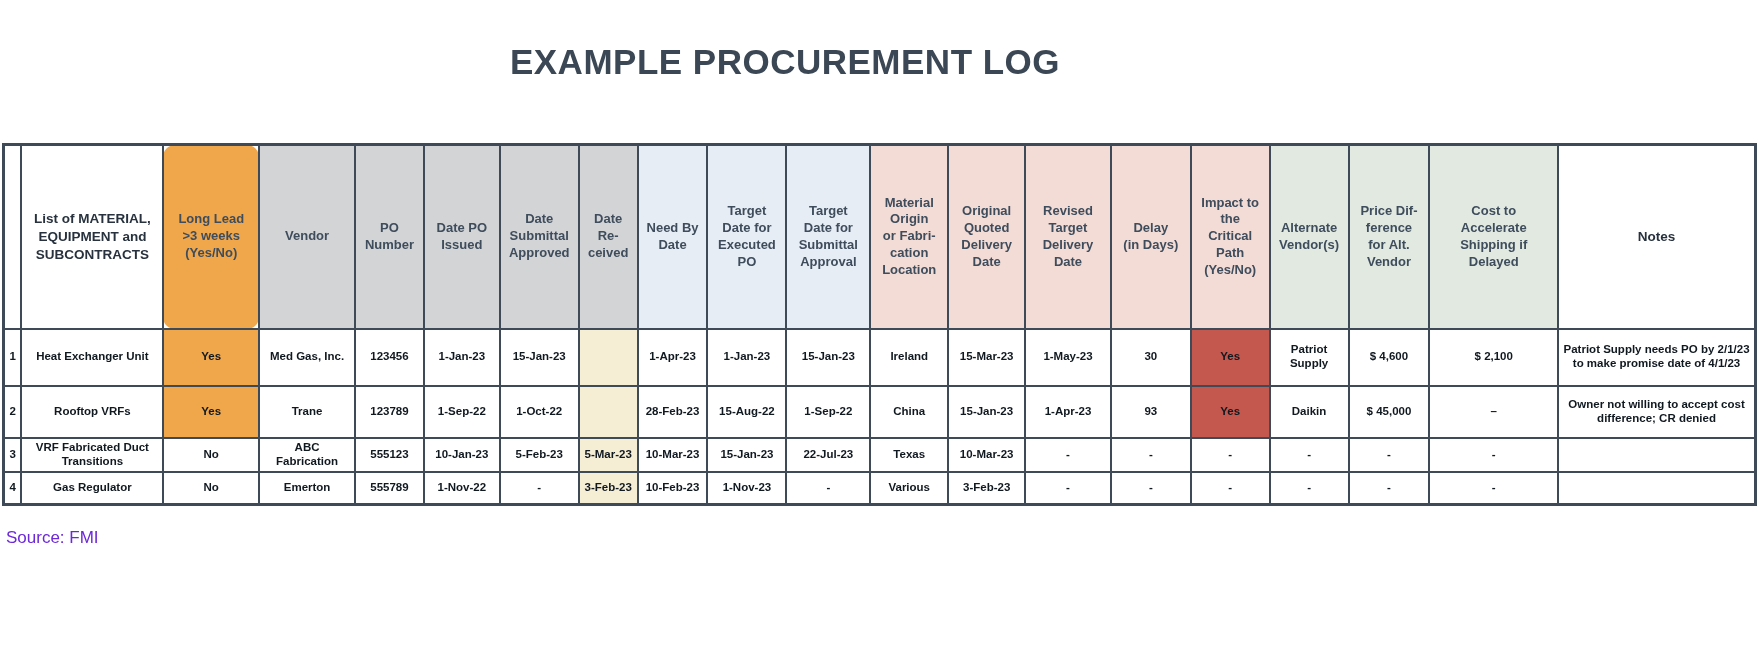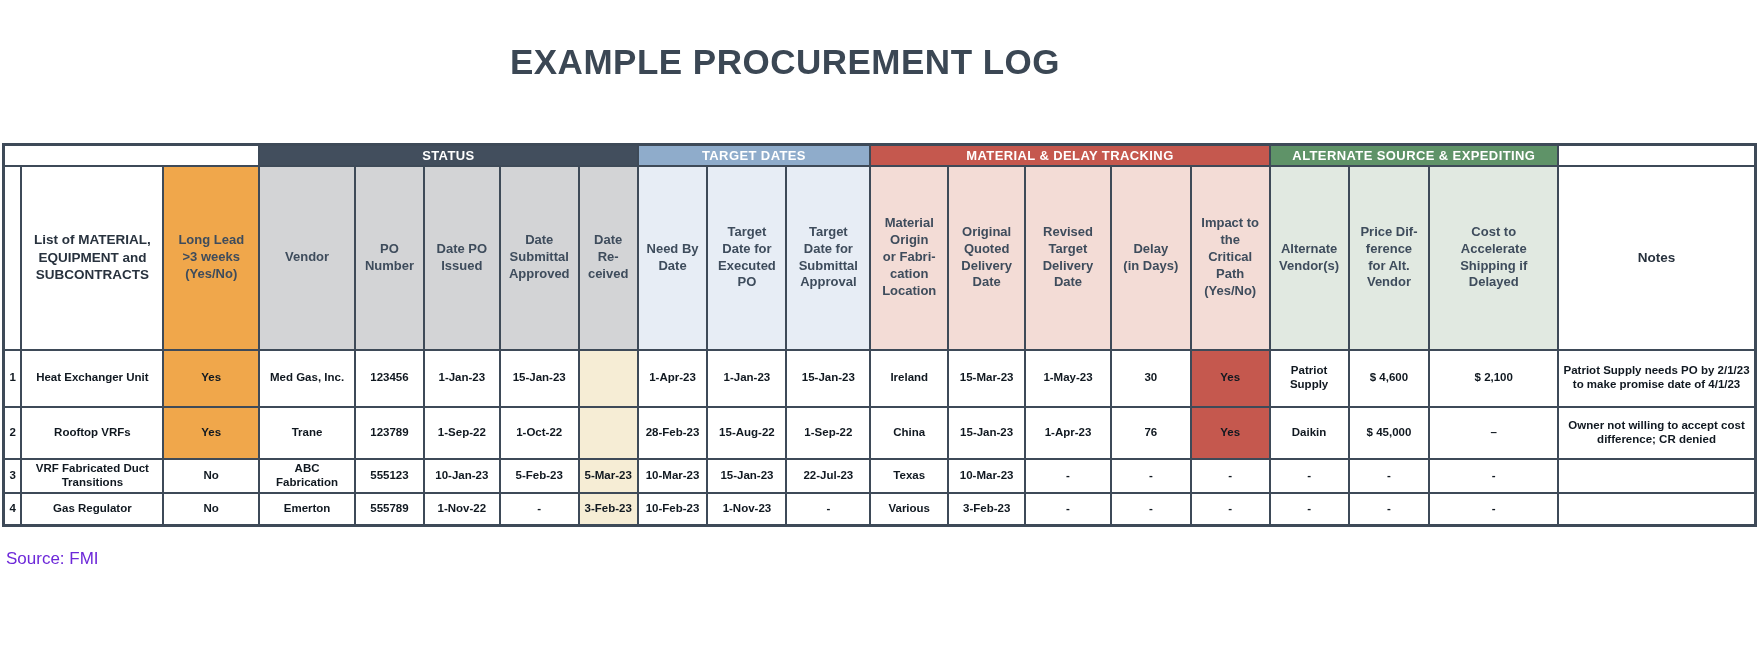--- a/index.html
+++ b/index.html
@@ -56,21 +56,21 @@
     text-align: center;
     line-height: 1.3;
     padding: 0 3px;
     white-space: pre-line;
   }
   tr.head-row th.item-col, tr.head-row th.notes-col {
     color: #28323e;
     font-size: 13.5px;
   }
   .h-white  { background: #ffffff; border-radius: 10px; }
-  .h-orange { background: var(--header-orange); }
+  .h-orange { background: var(--header-orange); border-radius: 12px; }
   .h-gray   { background: var(--header-gray); }
   .h-blue   { background: var(--header-blue); }
   .h-salmon { background: var(--header-salmon); }
   .h-sage   { background: var(--header-sage); }
   table.log td {
     font-size: 11.5px;
     font-weight: bold;
     color: var(--data-text);
     text-align: center;
     padding: 1px 3px;
@@ -119,28 +119,20 @@
       <col style="width: 77px;">
       <col style="width: 86px;">
       <col style="width: 80px;">
       <col style="width: 79px;">
       <col style="width: 79px;">
       <col style="width: 81px;">
       <col style="width: 129px;">
       <col style="width: 198px;">
     </colgroup>
   <thead id="thead">
-      <tr class="group-row" style="height: 21px;">
-        <th colspan="3" class="g-white"></th>
-        <th colspan="5" class="g-dark">STATUS</th>
-        <th colspan="3" class="g-steel">TARGET DATES</th>
-        <th colspan="5" class="g-red">MATERIAL &amp; DELAY TRACKING</th>
-        <th colspan="3" class="g-green">ALTERNATE SOURCE &amp; EXPEDITING</th>
-        <th colspan="1" class="g-white"></th>
-      </tr>
       <tr class="head-row" style="height: 184px;">
         <th class="h-white"></th>
         <th class="h-white item-col">List of MATERIAL,
 EQUIPMENT and
 SUBCONTRACTS</th>
         <th class="h-orange">Long Lead
 &gt;3 weeks
 (Yes/No)</th>
         <th class="h-gray">Vendor</th>
         <th class="h-gray">PO
@@ -227,21 +219,21 @@
         <td class="">123789</td>
         <td class="">1-Sep-22</td>
         <td class="">1-Oct-22</td>
         <td class="cell-beige"></td>
         <td class="">28-Feb-23</td>
         <td class="">15-Aug-22</td>
         <td class="">1-Sep-22</td>
         <td class="">China</td>
         <td class="">15-Jan-23</td>
         <td class="">1-Apr-23</td>
-        <td class="">76</td>
+        <td class="">93</td>
         <td class="yes-red">Yes</td>
         <td class="">Daikin</td>
         <td class="">$ 45,000</td>
         <td class="">–</td>
         <td class="cell-left notes-cell">Owner not willing to accept cost difference; CR denied</td>
       </tr>
       <tr style="height: 34px;">
         <td class="num-cell">3</td>
         <td class="cell-left item-cell">VRF Fabricated Duct Transitions</td>
         <td class="">No</td>

